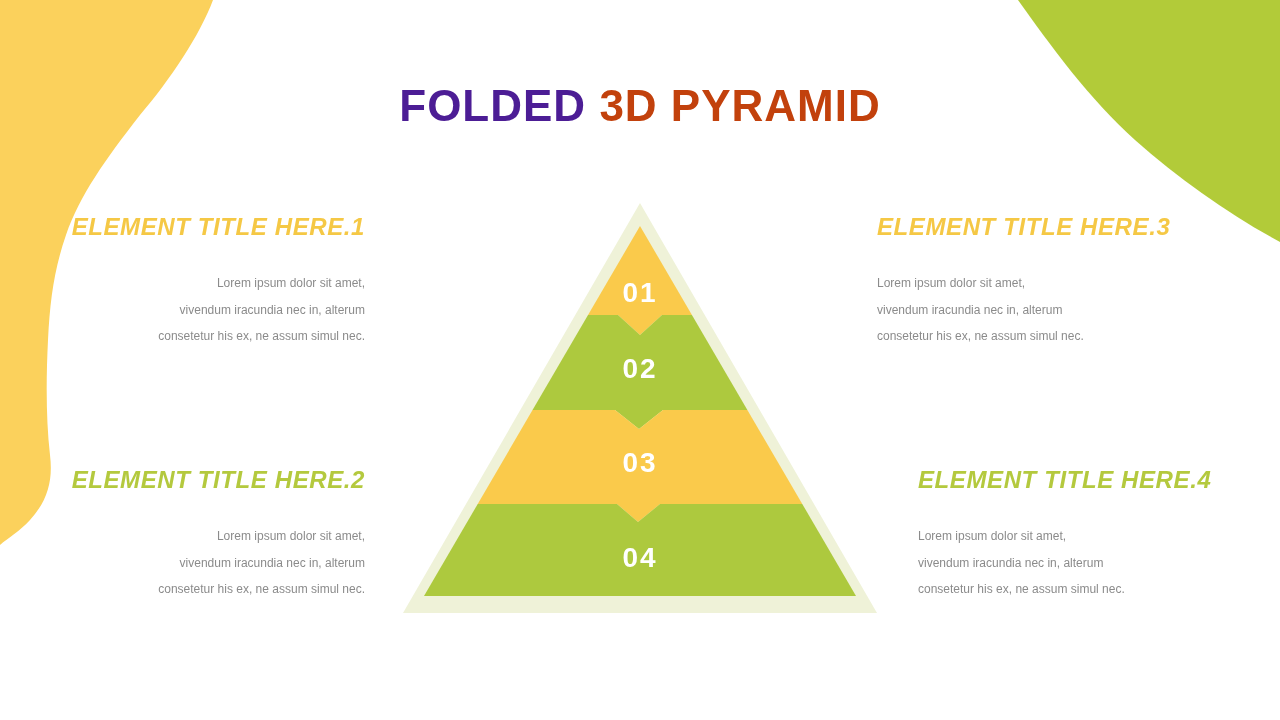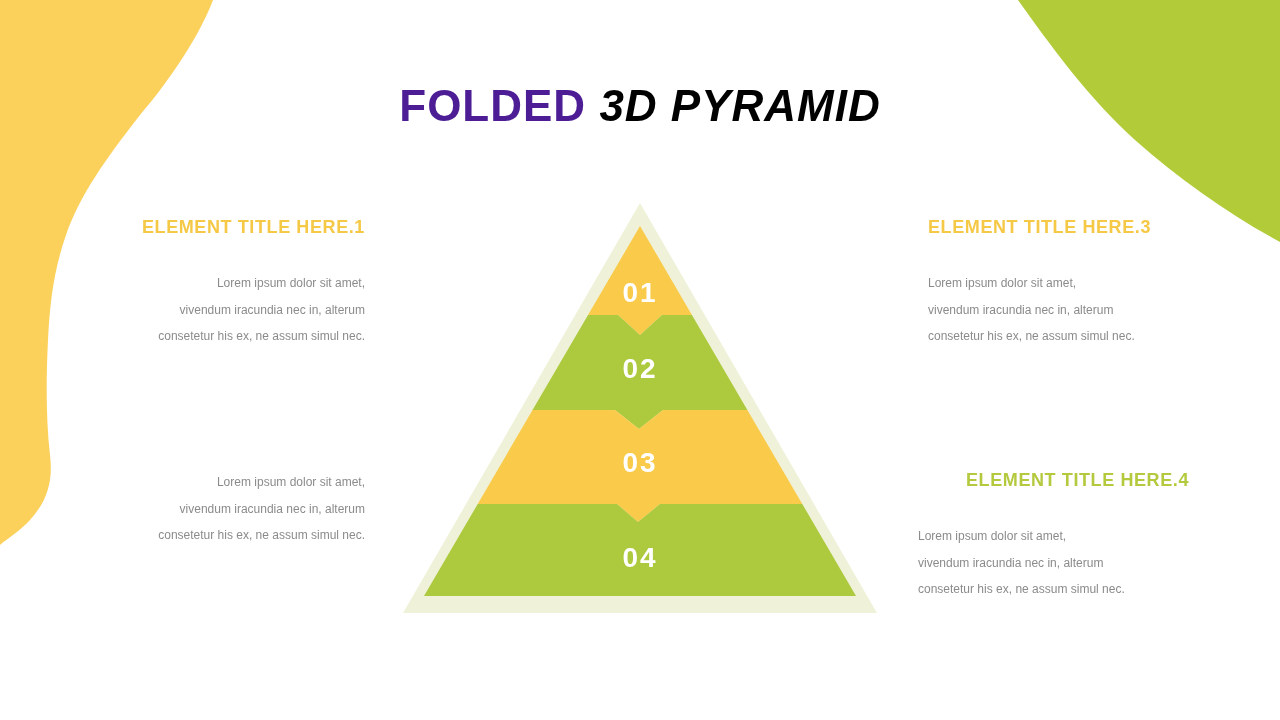--- a/index.html
+++ b/index.html
@@ -14,25 +14,25 @@
     text-align:center;font-size:44px;font-weight:800;letter-spacing:1px;line-height:1.0;
   }
   .pyramid-svg{position:absolute;left:390px;top:195px;width:500px;height:430px;display:block;}
   .lvl-label{
     font-family:"Liberation Sans", sans-serif;
     font-weight:800;font-size:28px;letter-spacing:2px;text-anchor:middle;
   }
   .block{position:absolute;width:305px;}
   .block.b1{left:60px;top:216px;text-align:right;}
   .block.b2{left:60px;top:469px;text-align:right;}
-  .block.b3{left:928px;top:216px;text-align:left;}
+  .block.b3{left:877px;top:216px;text-align:left;}
   .block.b4{left:918px;top:469px;text-align:left;}
   .block h2{
-    margin:0 0 32px 0;font-size:18px;font-weight:800;
-    letter-spacing:0.6px;line-height:22px;
+    margin:0 0 32px 0;font-size:24px;font-weight:800;
+    letter-spacing:0.6px;line-height:22px;font-style:italic;
   }
   .block .body span{
     display:block;white-space:nowrap;
     font-size:12px;line-height:26.5px;font-weight:400;
   }
 </style>
 </head>
 <body>
 
 <div>
@@ -44,21 +44,21 @@
              C 54,270 50,300 48,340
              C 46,380 46,420 50,455
              C 53,480 48,500 30,520
              C 20,531 8,538 0,545 Z" style="fill: rgb(251, 209, 92);"></path>
     <path d="M 1018,0
              C 1050,45 1090,100 1135,140
              C 1180,180 1230,215 1280,242
              L 1280,0 Z" style="fill: rgb(178, 203, 57);"></path>
   </svg>
 
-  <h1 class="slide-title"><span style="color: #4c1d95;">FOLDED</span> <span style="color: #000000; font-style: italic;">3D PYRAMID</span></h1>
+  <h1 class="slide-title"><span style="color: #4c1d95;">FOLDED</span> <span style="color: #c2410c;">3D PYRAMID</span></h1>
 
   <svg class="pyramid-svg" viewBox="390 195 500 430" aria-hidden="true">
     <defs>
       <clipPath id="innerClip">
         <polygon points="640,226 856,596 424,596"></polygon>
       </clipPath>
     </defs>
 
     <polygon points="640,203 877,613 403,613" style="fill: rgb(239, 242, 216);"></polygon>
 
@@ -78,38 +78,39 @@
   <div class="block b1">
     <h2 style="color: rgb(245, 200, 69);">ELEMENT TITLE HERE.1</h2>
     <div class="body" style="color: rgb(139, 139, 139);">
       <span>Lorem ipsum dolor sit amet,</span>
       <span>vivendum iracundia nec in, alterum</span>
       <span>consetetur his ex, ne assum simul nec.</span>
     </div>
   </div>
 
   <div class="block b2">
+    <h2 style="color: rgb(180, 201, 62);">ELEMENT TITLE HERE.2</h2>
     <div class="body" style="color: rgb(139, 139, 139);">
       <span>Lorem ipsum dolor sit amet,</span>
       <span>vivendum iracundia nec in, alterum</span>
       <span>consetetur his ex, ne assum simul nec.</span>
     </div>
   </div>
 
   <div class="block b3">
     <h2 style="color: rgb(245, 200, 69);">ELEMENT TITLE HERE.3</h2>
     <div class="body" style="color: rgb(139, 139, 139);">
       <span>Lorem ipsum dolor sit amet,</span>
       <span>vivendum iracundia nec in, alterum</span>
       <span>consetetur his ex, ne assum simul nec.</span>
     </div>
   </div>
 
   <div class="block b4">
-    <h2 style="color: rgb(180, 201, 62); margin-left: 48px;">ELEMENT TITLE HERE.4</h2>
+    <h2 style="color: rgb(180, 201, 62);">ELEMENT TITLE HERE.4</h2>
     <div class="body" style="color: rgb(139, 139, 139);">
       <span>Lorem ipsum dolor sit amet,</span>
       <span>vivendum iracundia nec in, alterum</span>
       <span>consetetur his ex, ne assum simul nec.</span>
     </div>
   </div>
 
 </div>
 
 </body></html>

